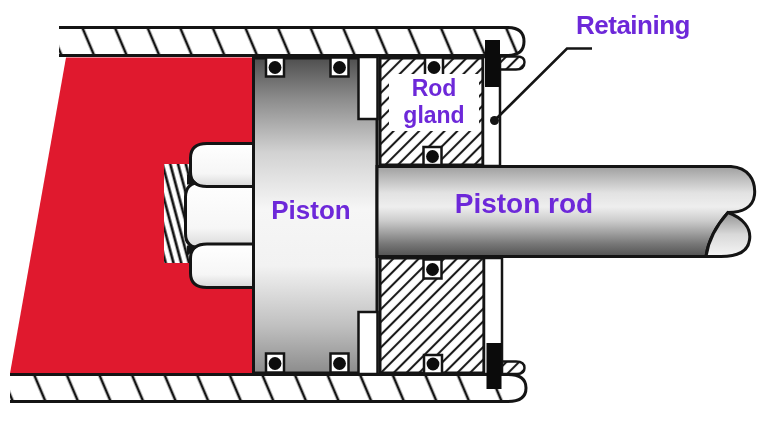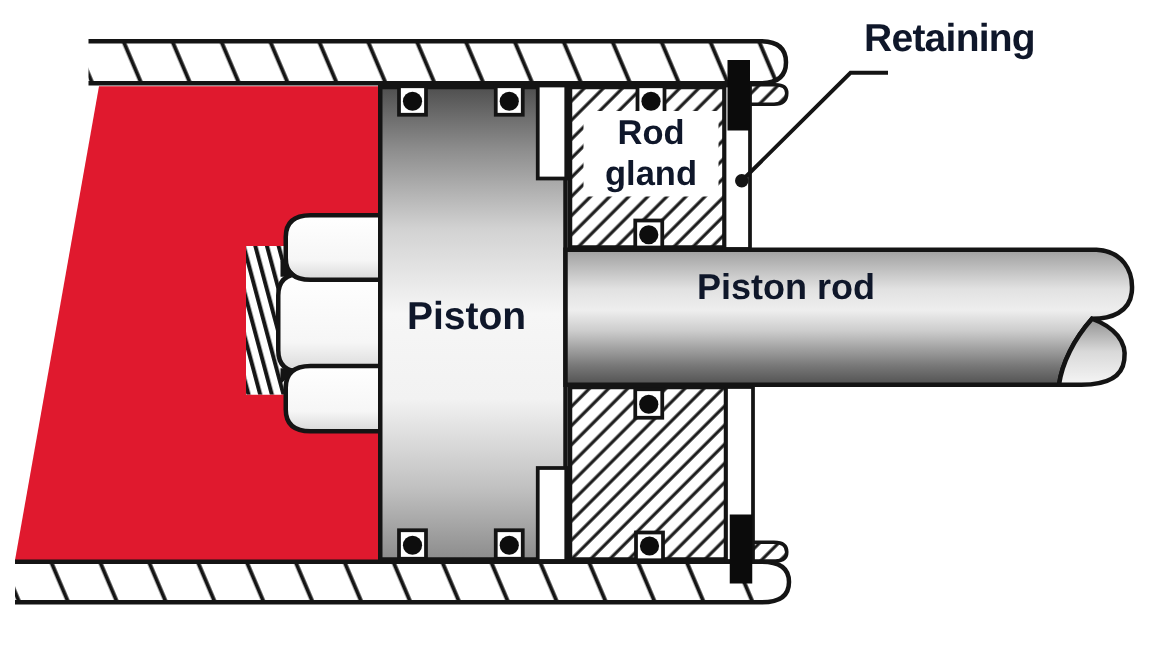--- a/index.html
+++ b/index.html
@@ -1,25 +1,25 @@
 <!DOCTYPE html>
 <html><head>
 <meta charset="utf-8">
 <style>
   html,body{margin:0;padding:0;background:#fff;}
   #stage{position:relative;width:768px;height:430px;background:#ffffff;overflow:hidden;
          font-family:"Liberation Sans",sans-serif;}
   #stage svg{position:absolute;left:0;top:0;}
-  .lbl{position:absolute;font-weight:bold;color:#0f172a;text-align:center;
+  .lbl{position:absolute;font-weight:bold;color:#6d28d9;text-align:center;
        white-space:nowrap;font-family:"Liberation Sans",sans-serif;}
   .lbl span{display:block;}
   #lbl-retaining{left:543px;top:11px;width:180px;font-size:26px;line-height:28px;letter-spacing:-0.5px;}
   #lbl-rodgland{left:389px;top:74px;width:86px;font-size:23px;line-height:27px;background:#ffffff;padding:1px 2px 2px;}
   #lbl-piston{left:251px;top:196px;width:120px;font-size:26px;line-height:28px;}
-  #lbl-pistonrod{left:434px;top:178px;width:180px;font-size:24px;line-height:28px;}
+  #lbl-pistonrod{left:434px;top:190px;width:180px;font-size:28px;line-height:28px;}
 </style>
 </head>
 <body>
 
 <div id="stage">
 <svg width="768" height="430" viewBox="0 0 768 430">
   <defs>
 
     <pattern id="hatchWall" patternUnits="userSpaceOnUse" width="30" height="30" patternTransform="rotate(-23)">
       <rect width="30" height="30" fill="#ffffff"></rect>

